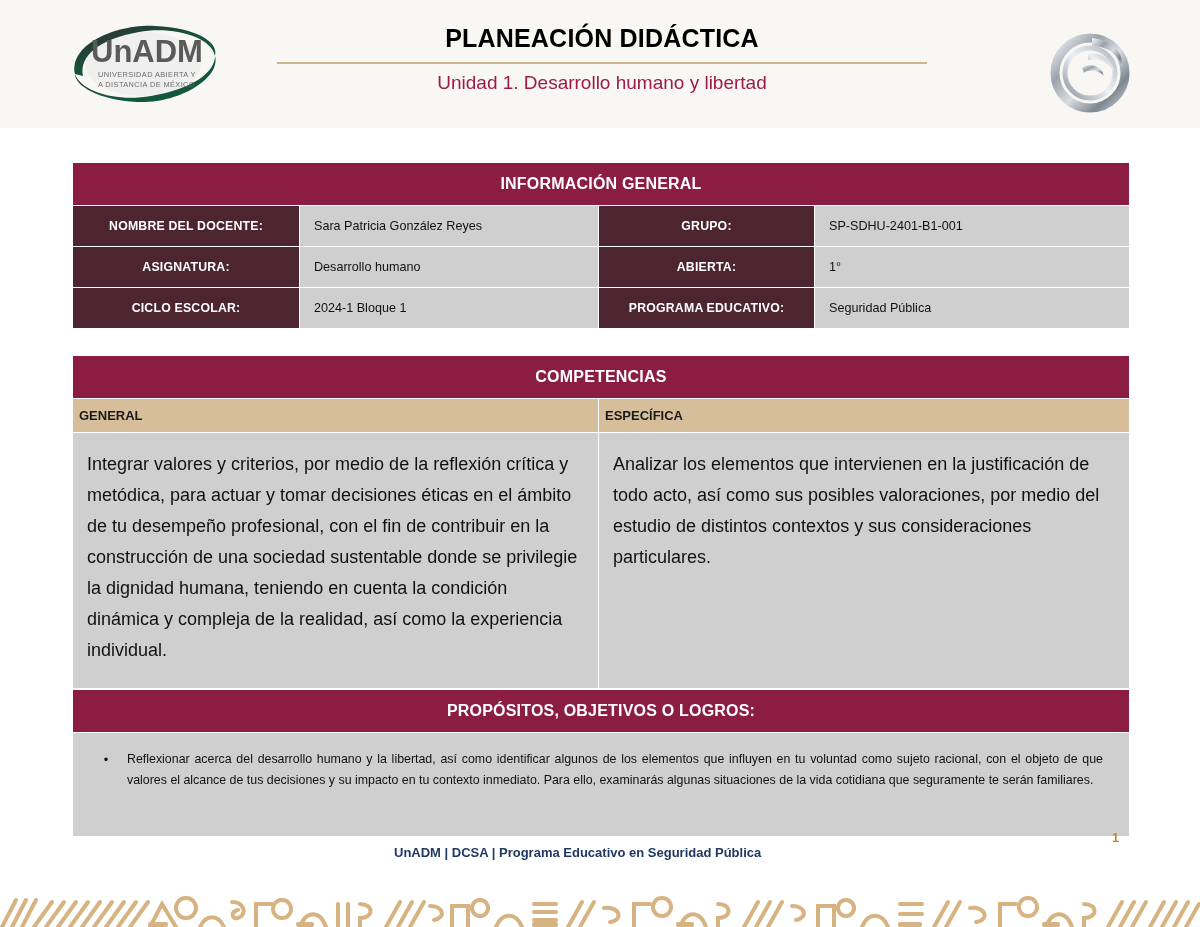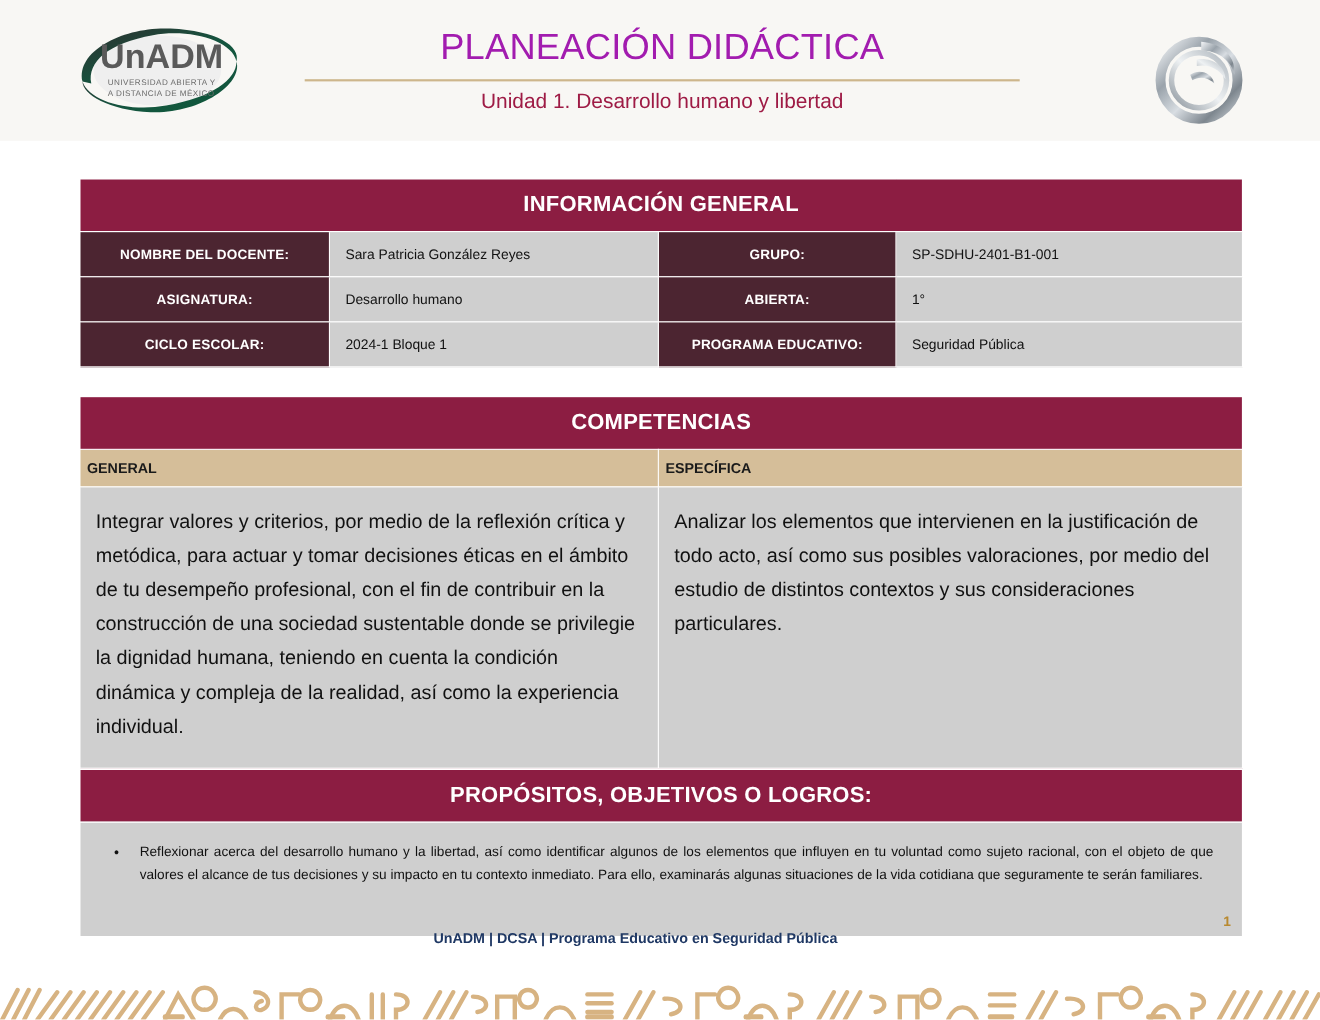--- a/index.html
+++ b/index.html
@@ -34,23 +34,23 @@
   }
   .logo-left svg { display: block; }
 
   .header-center {
     position: absolute;
     left: 262px; top: 22px;
     width: 680px;
     text-align: center;
   }
   .header-title {
-    font-size: 33px;
-    font-weight: normal;
-    color: #a21caf;
+    font-size: 25px;
+    font-weight: bold;
+    color: #000000;
     letter-spacing: .2px;
     line-height: 1.3;
   }
   .header-rule {
     margin: 7px auto 6px auto;
     width: 650px;
     height: 2px;
     background: #cdb68c;
   }
   .header-sub {
@@ -79,21 +79,21 @@
   }
   table.blk + table.blk { margin-top: 0; }
 
   .band-gap { height: 26px; }
 
   td, th { border: 1.6px solid #ffffff; vertical-align: middle; }
 
   .hdr-main {
     background: #8c1d42;
     color: #ffffff;
-    font-size: 20px;
+    font-size: 16px;
     font-weight: bold;
     text-align: center;
     padding: 12px 6px;
     letter-spacing: .2px;
   }
 
   .lbl {
     background: #4c2531;
     color: #ffffff;
     font-size: 12.3px;

